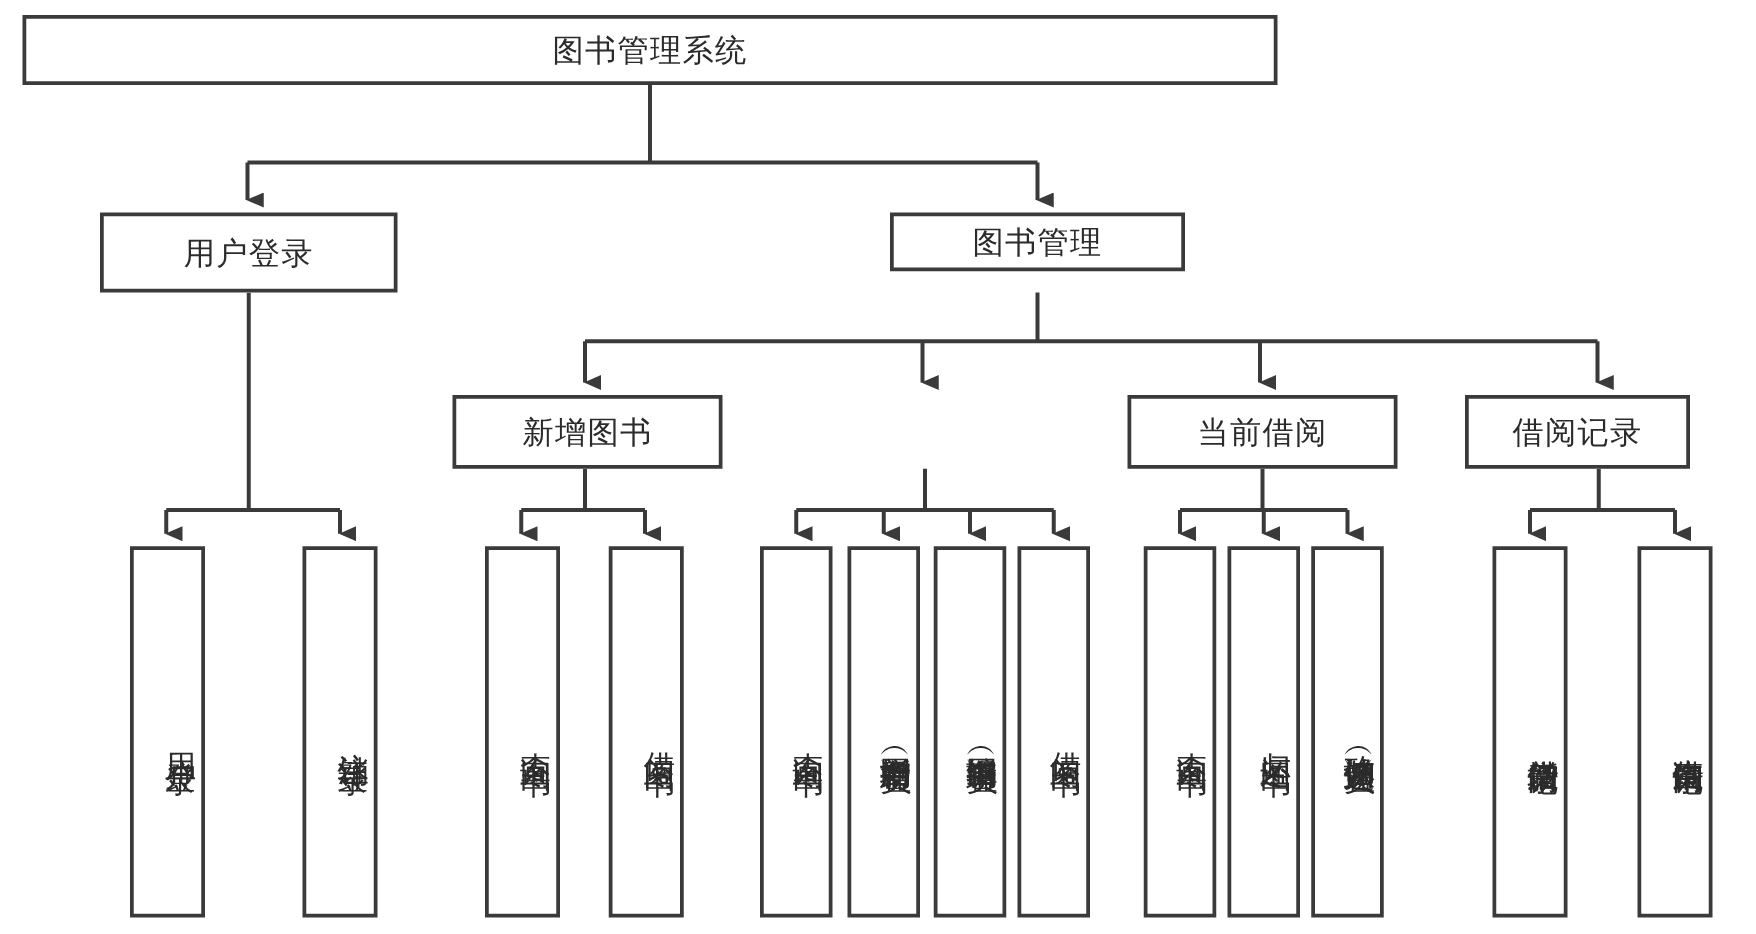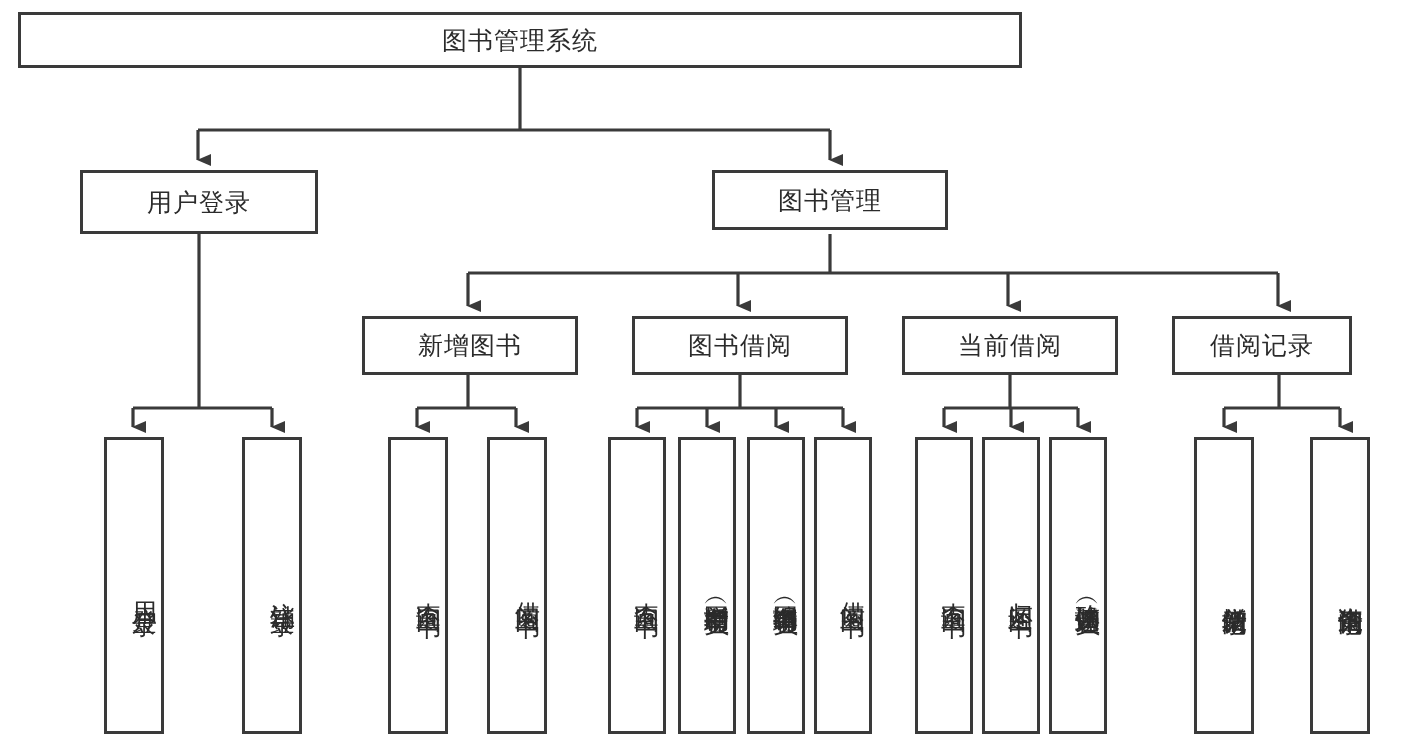--- a/index.html
+++ b/index.html
@@ -88,24 +88,23 @@
       <path d="M 1279 375 L 1279 408"></path>
       <path d="M 1224 408 L 1340 408"></path>
       <path d="M 1224 408 L 1224 427" marker-end="url(#arrow)"></path>
       <path d="M 1340 408 L 1340 427" marker-end="url(#arrow)"></path>
     </g>
   </svg>
 
   <div class="node horiz" id="node-root" style="left: 18px; top: 12px; width: 1004px; height: 56px;">图书管理系统</div>
 
   <div class="node horiz" id="node-l2-0" style="left: 80px; top: 170px; width: 238px; height: 64px;">用户登录</div>
-  <div class="node horiz" id="node-l2-1" style="left: 712px; top: 170px; width: 236px; height: 60px;">图书管理</div>
+  <div class="node horiz" id="node-l2-1" style="left: 712px; top: 170px; width: 236px; height: 47px;">图书管理</div>
 
   <div class="node horiz" id="node-l3-0" style="left: 362px; top: 316px; width: 216px; height: 59px;">新增图书</div>
-  <div class="node horiz" id="node-l3-1" style="left: 632px; top: 316px; width: 216px; height: 59px;">图书借阅</div>
   <div class="node horiz" id="node-l3-2" style="left: 902px; top: 316px; width: 216px; height: 59px;">当前借阅</div>
   <div class="node horiz" id="node-l3-3" style="left: 1172px; top: 316px; width: 180px; height: 59px;">借阅记录</div>
 
   <div class="node leaf" id="leaf-0" style="left: 104px; top: 437px; width: 60px; height: 297px;">用户登录</div>
   <div class="node leaf" id="leaf-1" style="left: 242px; top: 437px; width: 60px; height: 297px;">注销登录</div>
   <div class="node leaf" id="leaf-2" style="left: 388px; top: 437px; width: 60px; height: 297px;">查询图书</div>
   <div class="node leaf" id="leaf-3" style="left: 487px; top: 437px; width: 60px; height: 297px;">借阅图书</div>
   <div class="node leaf" id="leaf-4" style="left: 608px; top: 437px; width: 58px; height: 297px;">查询图书</div>
   <div class="node leaf tight" id="leaf-5" style="left: 678px; top: 437px; width: 58px; height: 297px;">新增图书（管理员）</div>
   <div class="node leaf tight" id="leaf-6" style="left: 747px; top: 437px; width: 58px; height: 297px;">编辑图书（管理员）</div>

